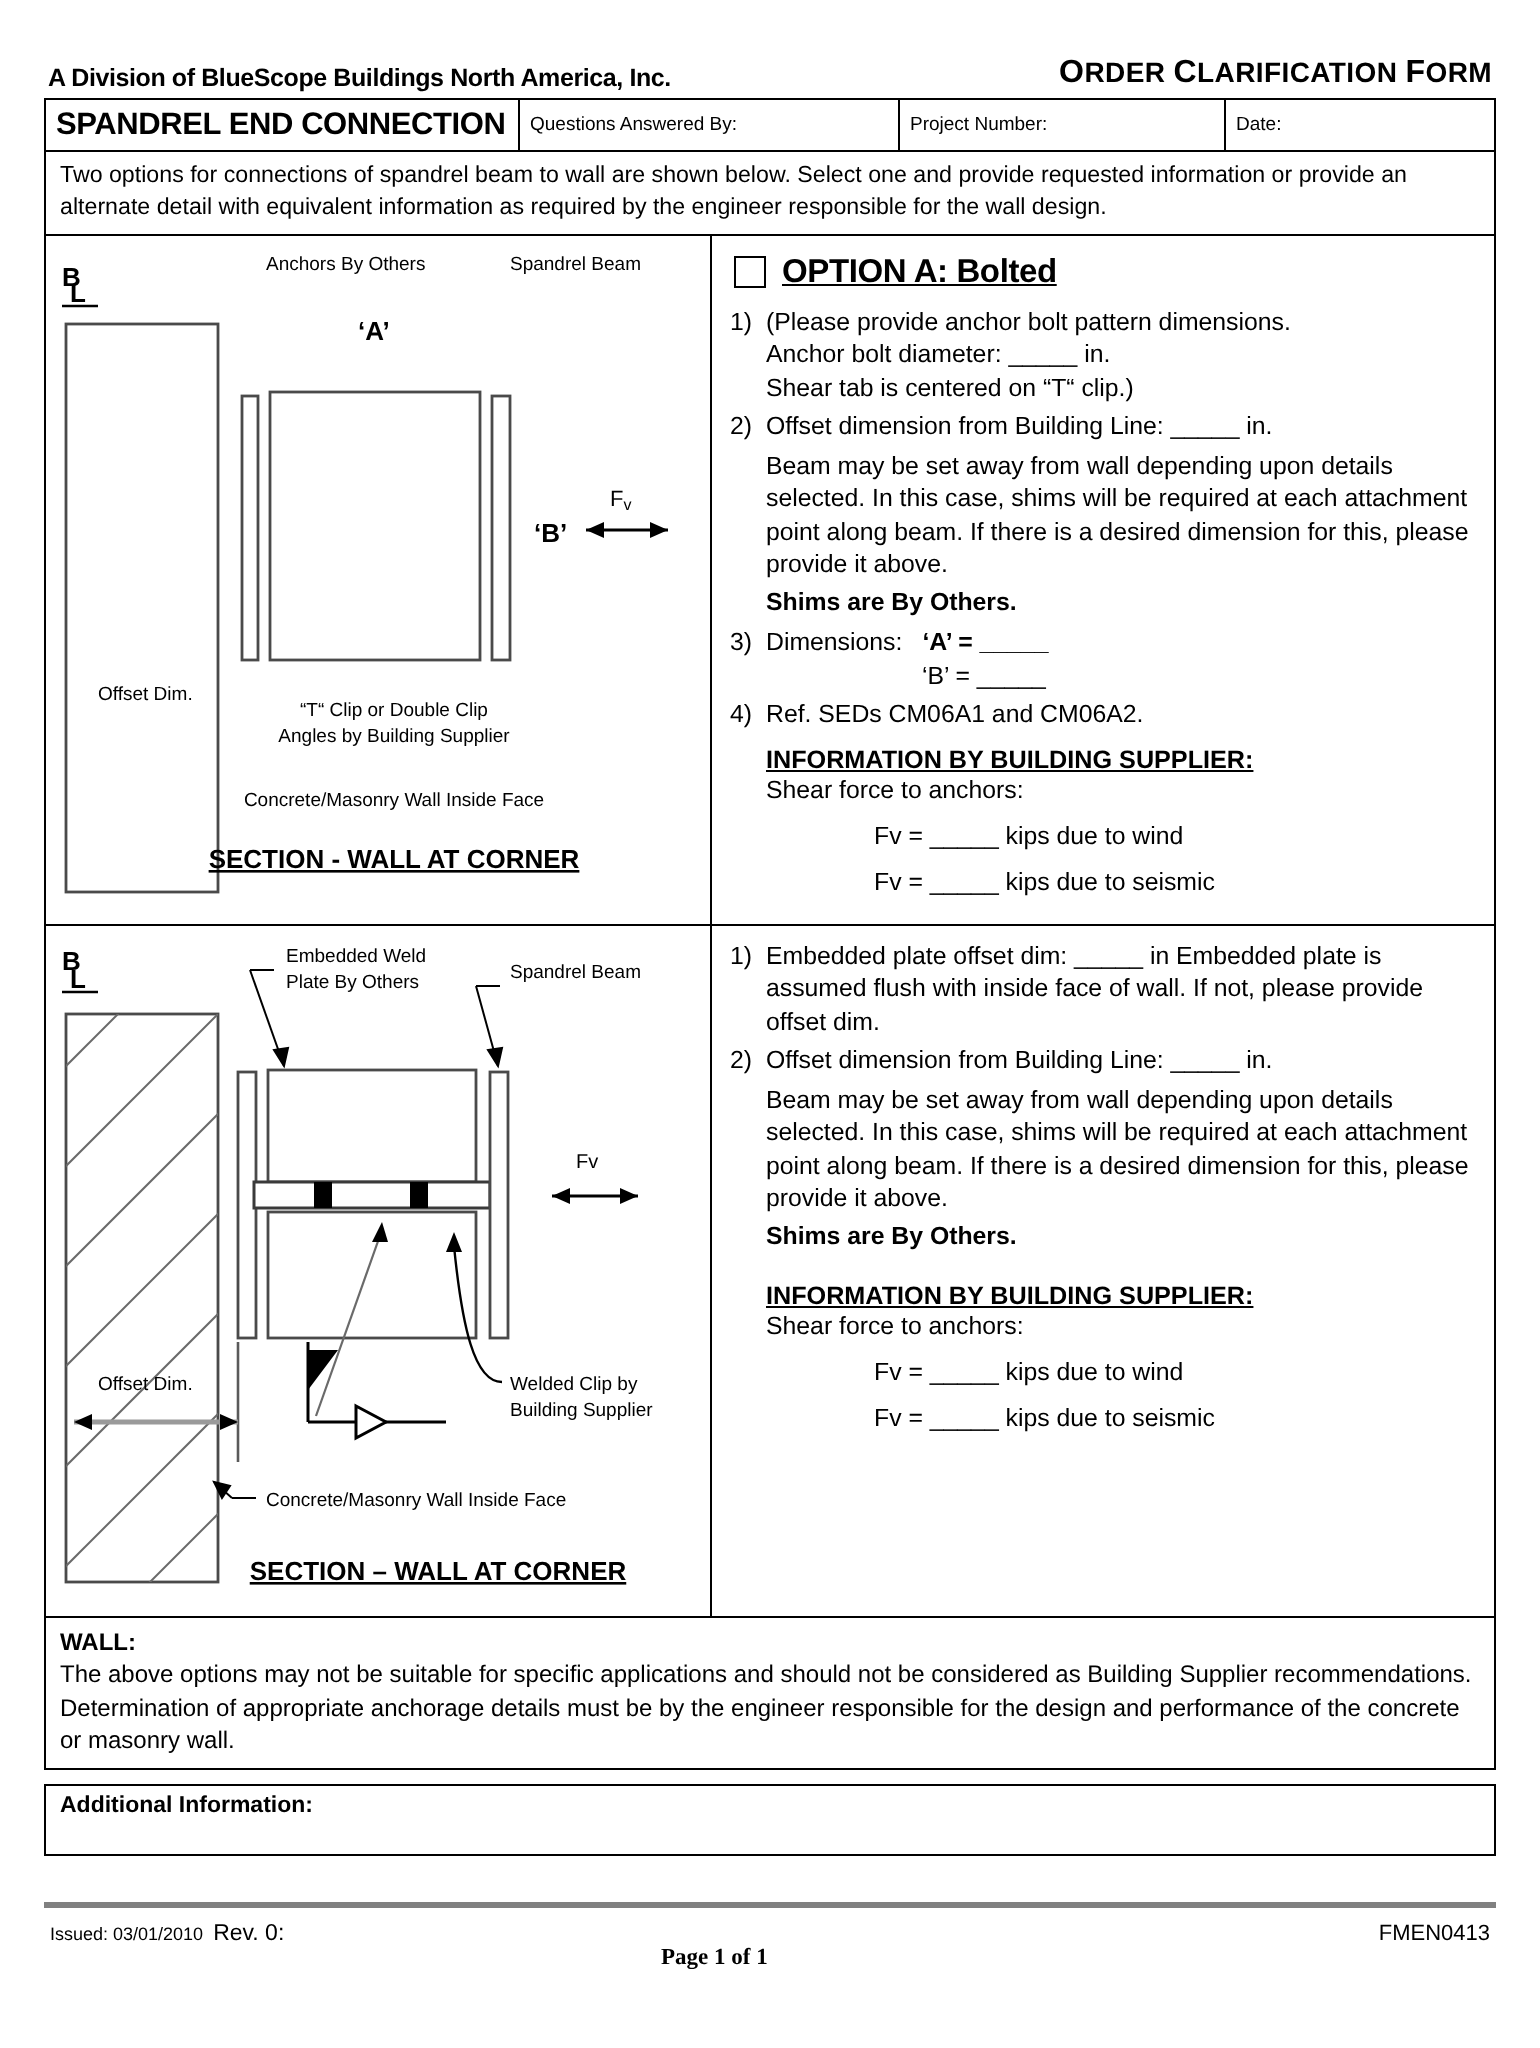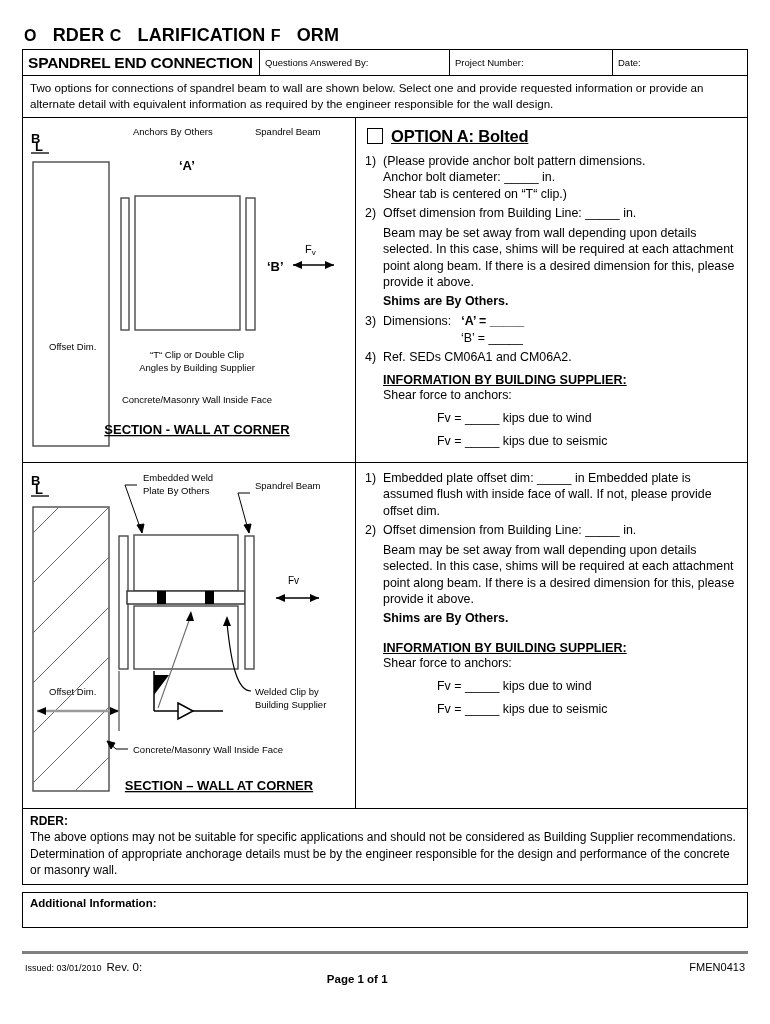--- a/index.html
+++ b/index.html
@@ -31,21 +31,21 @@
   .division {
     font-size: 12.5px;
     font-weight: bold;
     letter-spacing: -0.2px;
   }
   .form-title {
     font-weight: bold;
     letter-spacing: 0.2px;
   }
   .form-title .cap { font-size: 16px; }
-  .form-title .sml { font-size: 18px; padding-left: 16px; }
+  .form-title .sml { font-size: 14px; }
 
   
   .hdr-table {
     display: flex;
     border: 1.6px solid #000;
     height: 27px;
     margin-top: 1px;
   }
   .hdr-cell {
     border-right: 1.6px solid #000;
@@ -195,30 +195,32 @@
   }
   .foot-left { display: flex; align-items: baseline; gap: 5px; }
   .foot-issued { font-size: 9px; }
   .foot-rev { font-size: 11.5px; }
   .foot-center {
     position: absolute;
     left: 0; right: 0;
     text-align: center;
     font-size: 11.5px;
     font-weight: bold;
+    font-family: Liberation Serif, serif;
   }
   .foot-wrap { position: relative; flex: 1; }
   .foot-right { font-size: 11px; margin-left: auto; }
 </style>
 </head>
 <body>
 
 <div class="page">
 
   <div class="masthead">
+    <div class="division">A Division of BlueScope Buildings North America, Inc.</div>
     <div class="form-title"><span class="cap">O</span><span class="sml">RDER </span><span class="cap">C</span><span class="sml">LARIFICATION </span><span class="cap">F</span><span class="sml">ORM</span></div>
   </div>
 
   <div class="hdr-table">
     <div class="hdr-cell hdr-main">SPANDREL END CONNECTION</div>
     <div class="hdr-cell hdr-quest">Questions Answered By:</div>
     <div class="hdr-cell hdr-proj">Project Number:</div>
     <div class="hdr-cell hdr-date">Date:</div>
   </div>
 
@@ -402,21 +404,21 @@
       <div class="body-para bold">Shims are By Others.</div>
       <div class="spacer8"></div>
       <div class="ibs">INFORMATION BY BUILDING SUPPLIER:</div>
       <div class="shear">Shear force to anchors:</div>
       <div class="fv-line">Fv = _____ kips due to wind</div>
       <div class="fv-line">Fv = _____ kips due to seismic</div>
     </div>
   </div>
 
   <div class="note">
-    <div class="note-label">RDER:</div>
+    <div class="note-label">WALL:</div>
     <div>The above options may not be suitable for specific applications and should not be considered as Building Supplier recommendations.  Determination of appropriate anchorage details must be by the engineer responsible for the design and performance of the concrete or masonry wall.</div>
   </div>
 
   <div class="addl">
     <span>Additional Information:</span>
   </div>
 
   <div class="foot-rule"></div>
   <div class="footer">
     <div class="foot-wrap">

